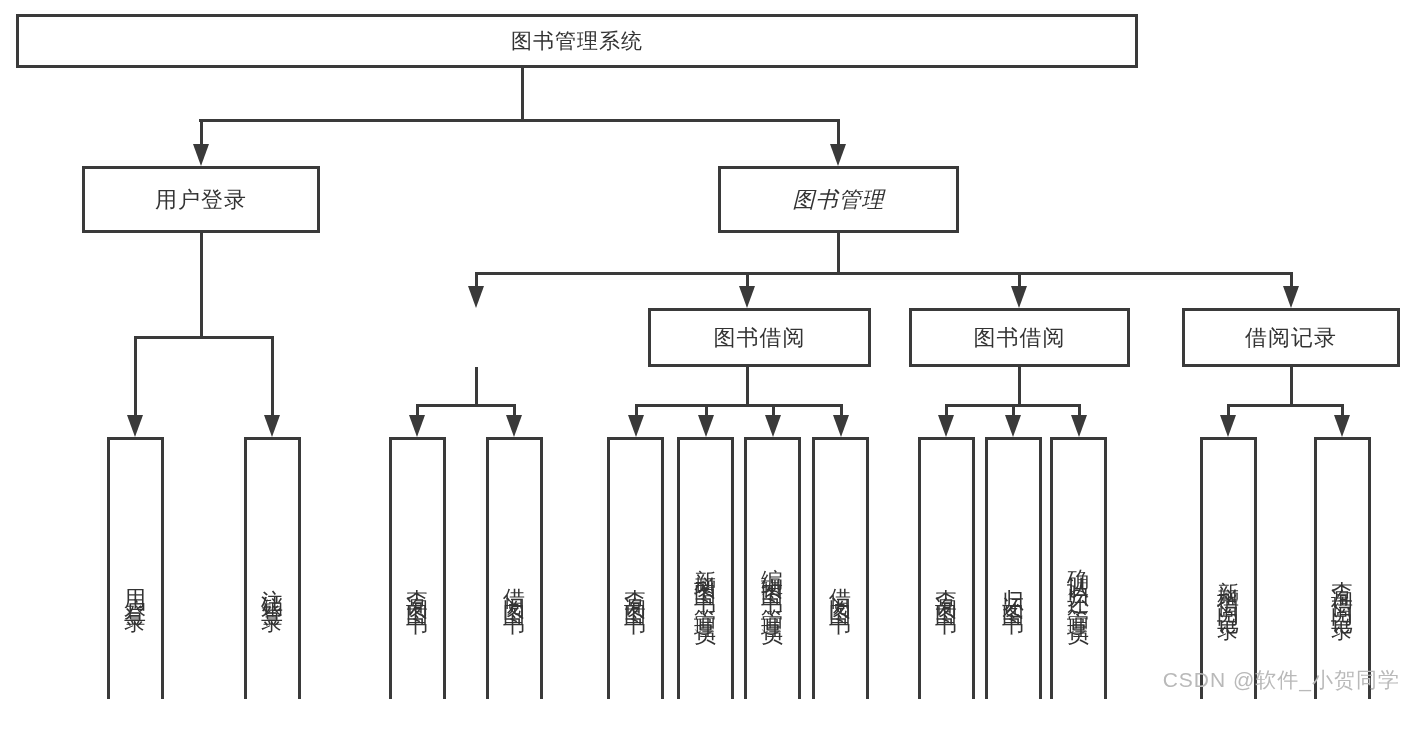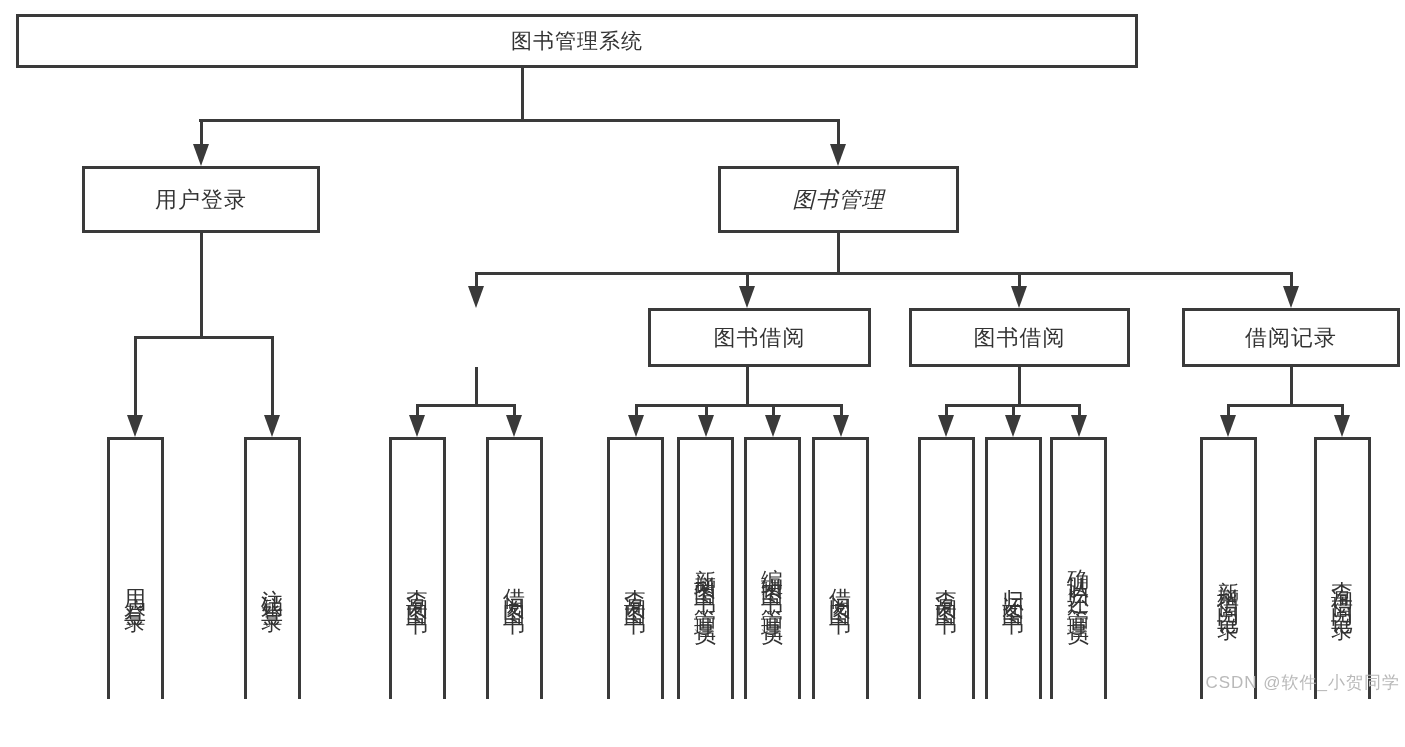--- a/index.html
+++ b/index.html
@@ -43,21 +43,21 @@
   .vline{width:3px;}
   .arrow{
     position:absolute;width:0;height:0;
     border-left:8px solid transparent;
     border-right:8px solid transparent;
     border-top:22px solid var(--line);
   }
   .watermark{
     position:absolute;
     right:5px;bottom:5px;
-    font-size:17px;
+    font-size:21px;
     color:var(--watermark);
     letter-spacing:1px;
     white-space:nowrap;
   }
 </style>
 </head>
 <body>
 
 <div id="stage">
 

